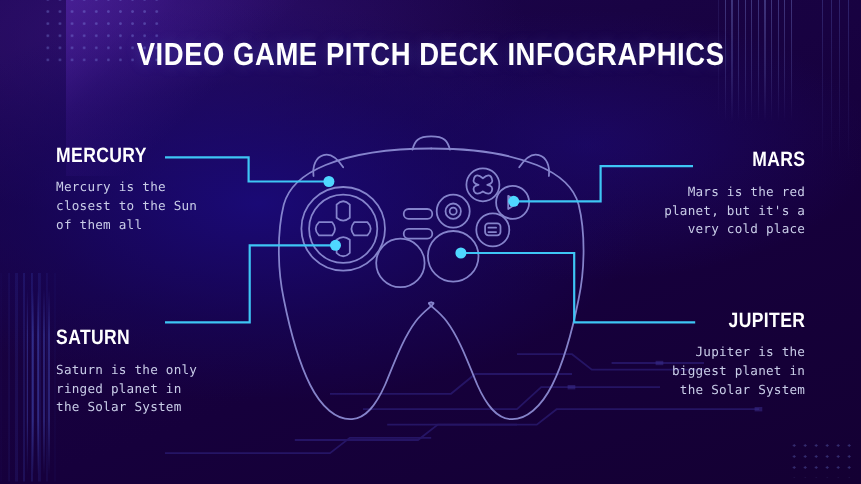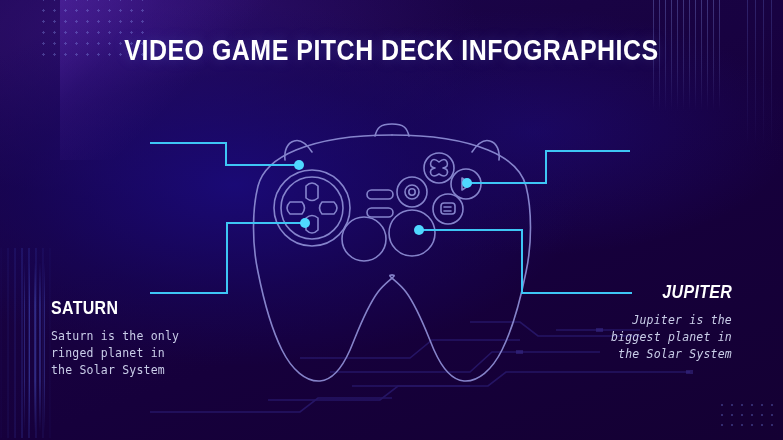--- a/index.html
+++ b/index.html
@@ -82,21 +82,21 @@
   .block .bd{
     margin-top:9px;color:#c9cde8;font-size:11.5px;line-height:17px;
     font-family:"DejaVu Sans Mono","Liberation Mono",monospace;
     letter-spacing:.2px;white-space:pre-line;
   }
   .block.right{text-align:right;}
 
   #b-mercury{left:51px;top:131px;}
   #b-saturn {left:51px;top:297px;}
   #b-mars   {right:51px;top:135px;}
-  #b-jupiter{right:51px;top:281px;font-style:italic;}
+  #b-jupiter{right:51px;top:281px;}
 
   
   #pad,#wires{position:absolute;left:0;top:0;width:783px;height:440px;}
   #pad{opacity:.92;}
 </style>
 </head>
 <body>
 
 <div id="slide">
 
@@ -195,28 +195,40 @@
     <g fill="#4fd8ff">
       <circle cx="299" cy="165" r="5"></circle>
       <circle cx="305" cy="223" r="5"></circle>
       <circle cx="467" cy="183" r="5"></circle>
       <circle cx="419" cy="230" r="5"></circle>
     </g>
   </svg>
 
   <div class="title">VIDEO GAME PITCH DECK INFOGRAPHICS</div>
 
+  <div class="block left" id="b-mercury">
+    <div class="hd">MERCURY</div>
+    <div class="bd">Mercury is the
+closest to the Sun
+of them all</div>
+  </div>
 
   <div class="block left" id="b-saturn">
     <div class="hd">SATURN</div>
     <div class="bd">Saturn is the only
 ringed planet in
 the Solar System</div>
   </div>
 
+  <div class="block right" id="b-mars">
+    <div class="hd">MARS</div>
+    <div class="bd">Mars is the red
+planet, but it's a
+very cold place</div>
+  </div>
 
   <div class="block right" id="b-jupiter">
     <div class="hd">JUPITER</div>
     <div class="bd">Jupiter is the
 biggest planet in
 the Solar System</div>
   </div>
 
 </div>
 

